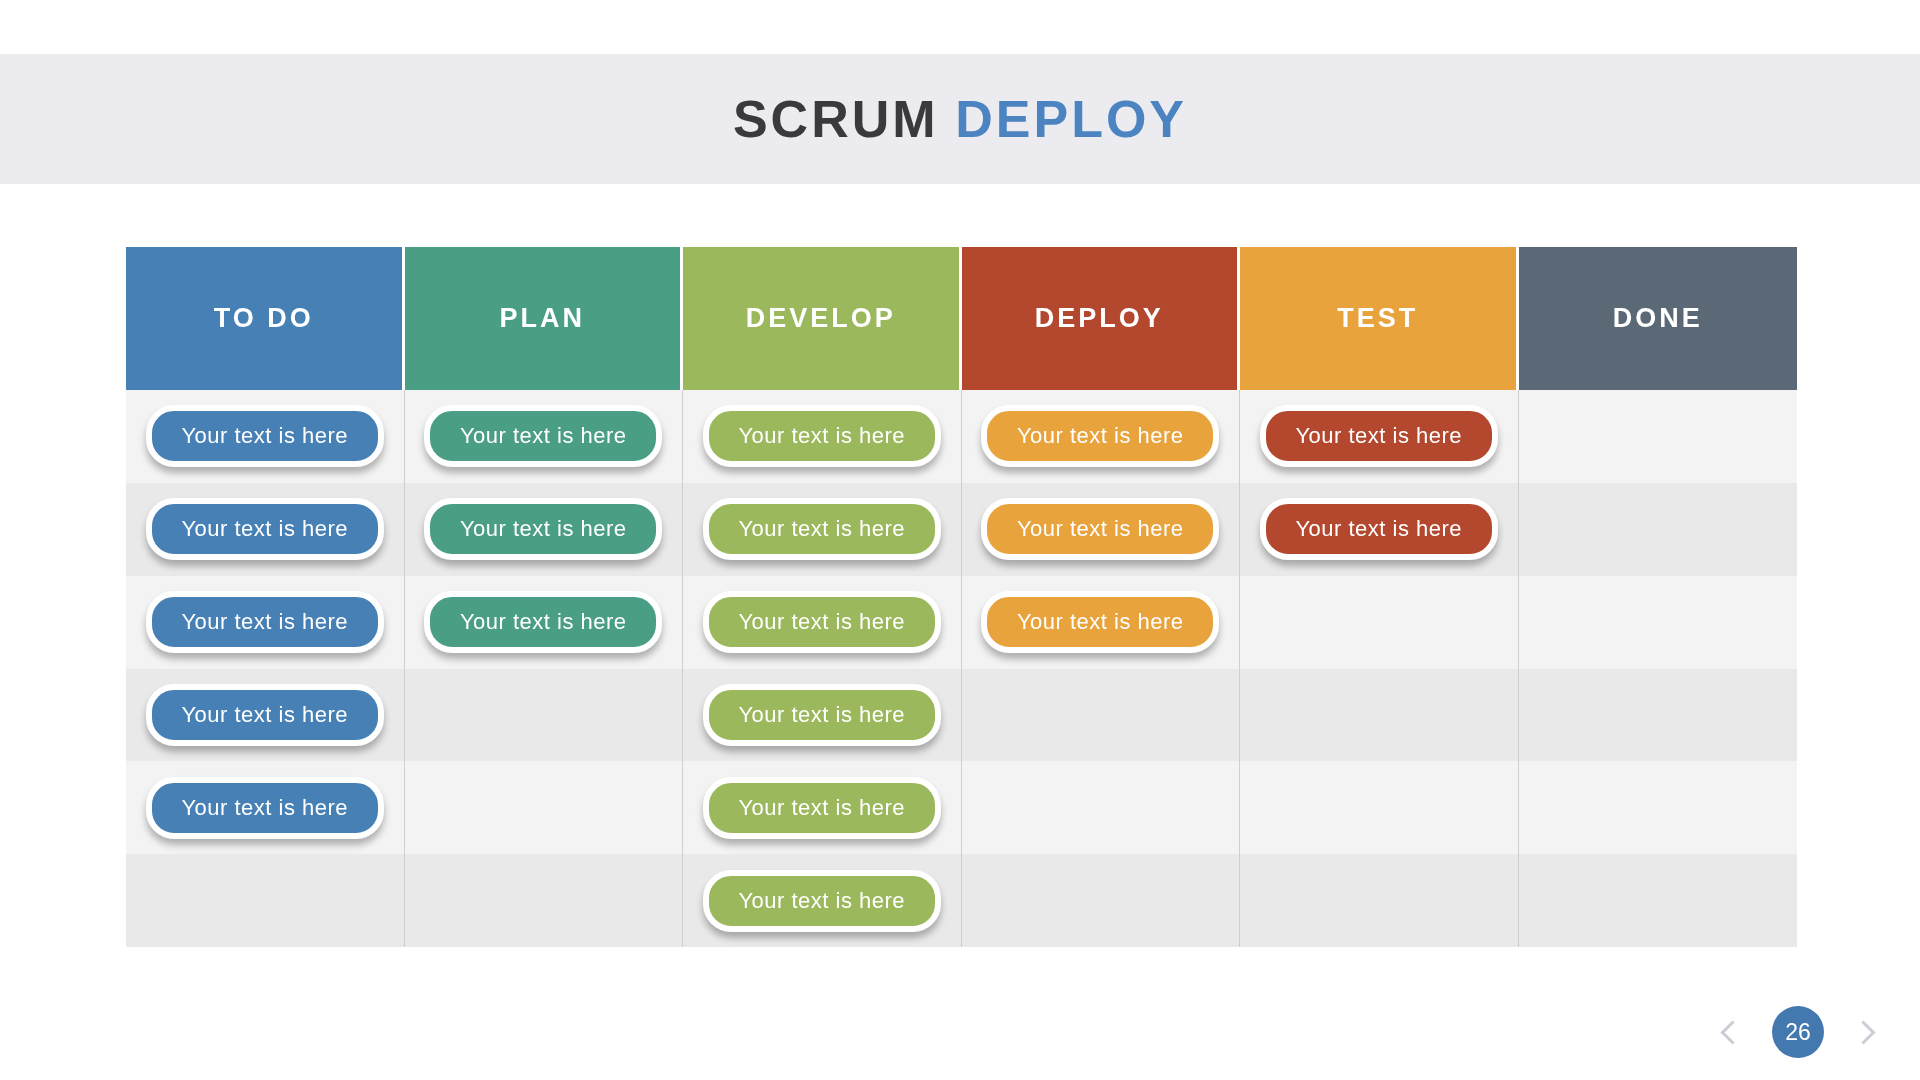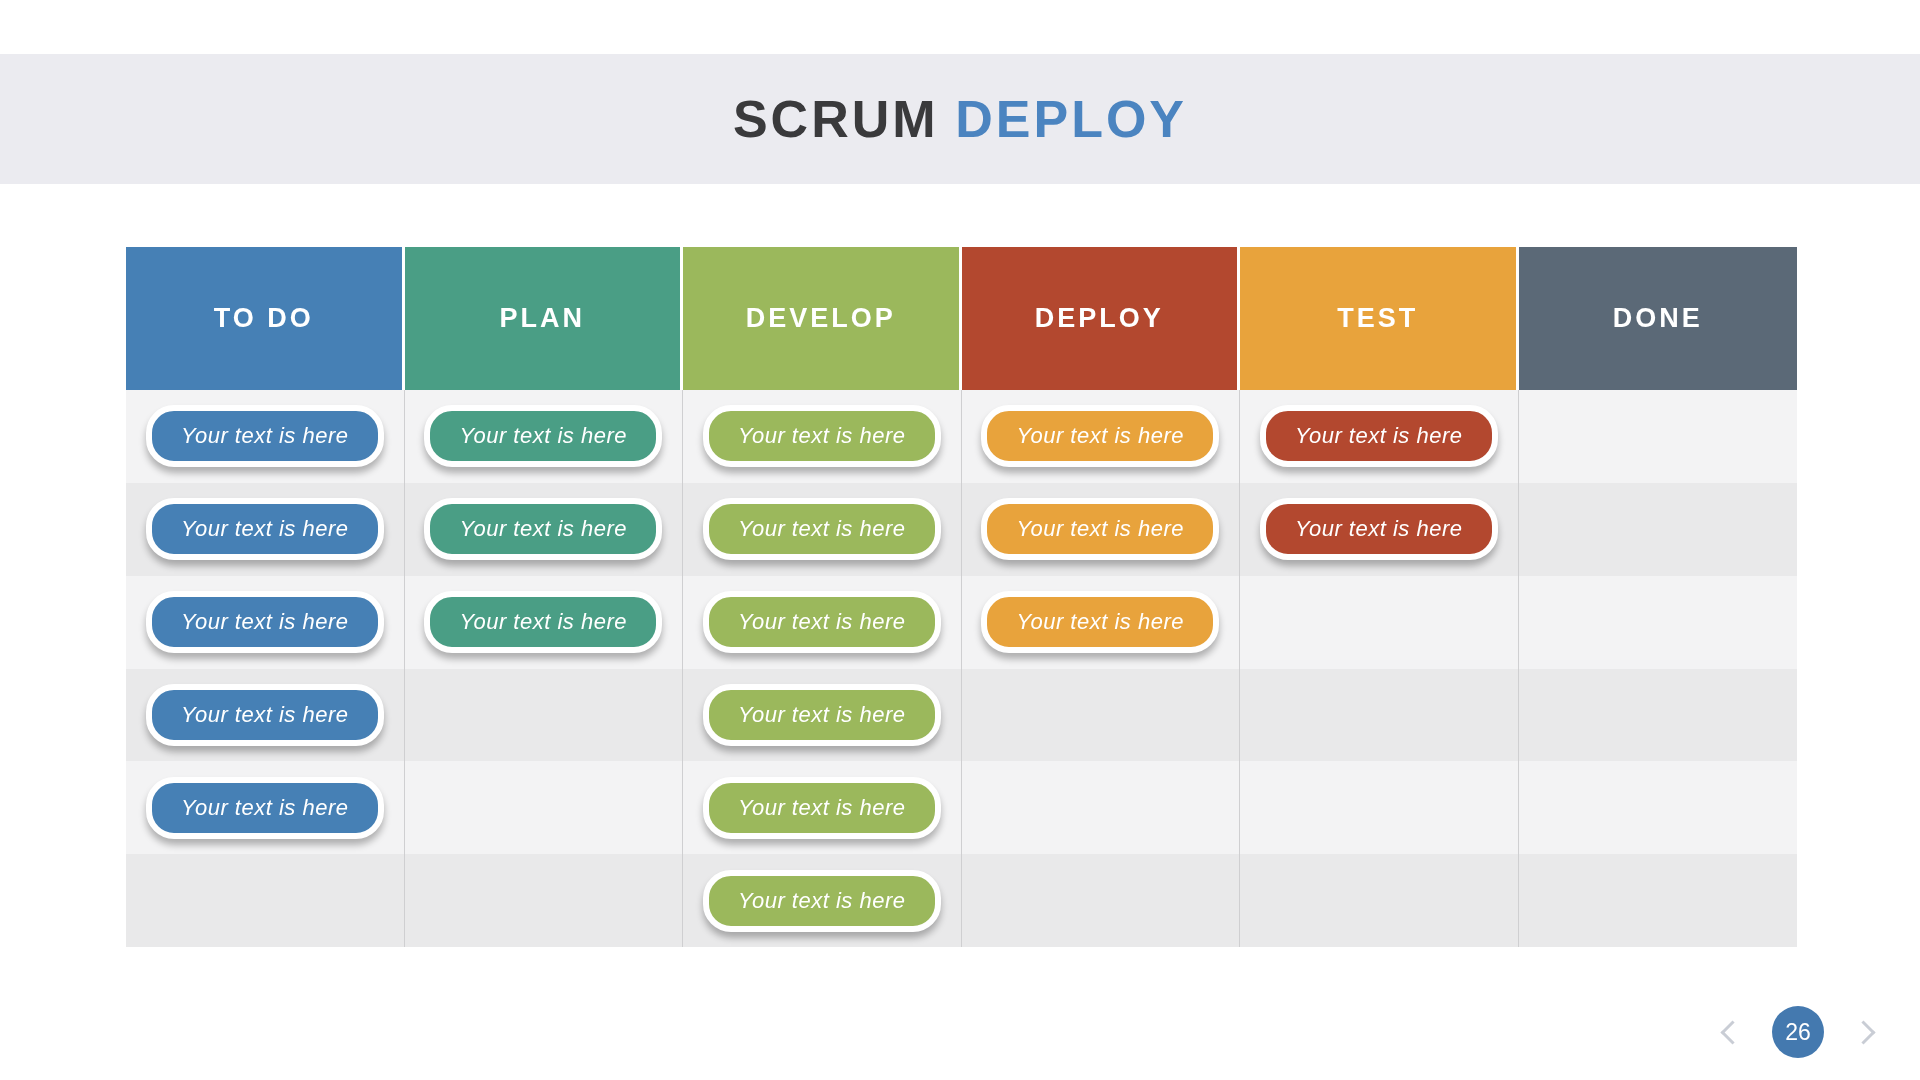--- a/index.html
+++ b/index.html
@@ -56,21 +56,21 @@
   }
   .cell:nth-child(6n) { border-right:none; }
   .cell.light { background:var(--row-light, #F3F3F4); }
   .cell.dark  { background:var(--row-dark,  #E9E9EA); }
 
   .card {
     width:238px; height:62px;
     border:6px solid #ffffff;
     border-radius:28px;
     box-shadow:0 6px 7px rgba(0,0,0,0.28);
-    display:flex; align-items:center; justify-content:center;font-style:italic;
+    display:flex; align-items:center; justify-content:center;
   }
   .card span {
     color:var(--card-text, #FFFFFF);
     font-size:22px; letter-spacing:0.5px; white-space:nowrap;
   }
 
   
   .pager {
     position:absolute; top:1006px; right:44px; height:52px;
     display:flex; align-items:center; gap:27px;

